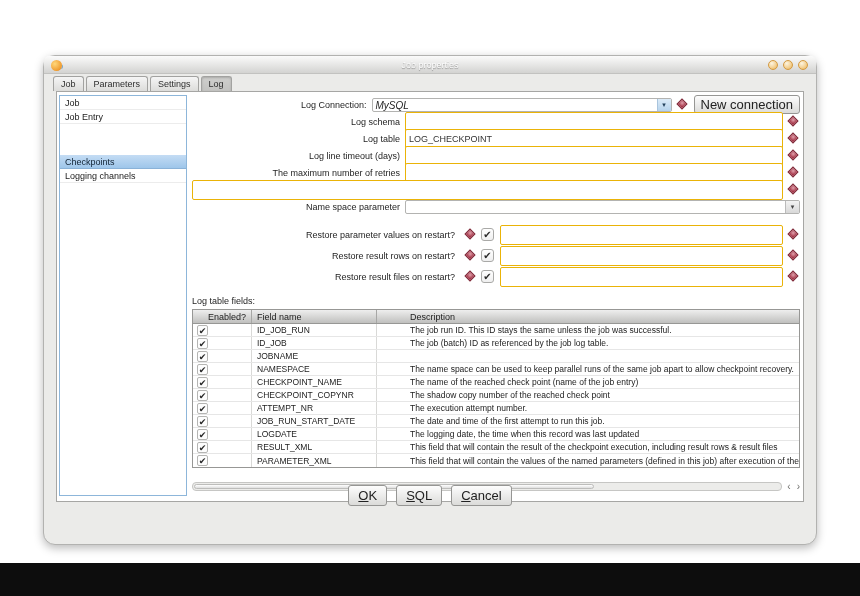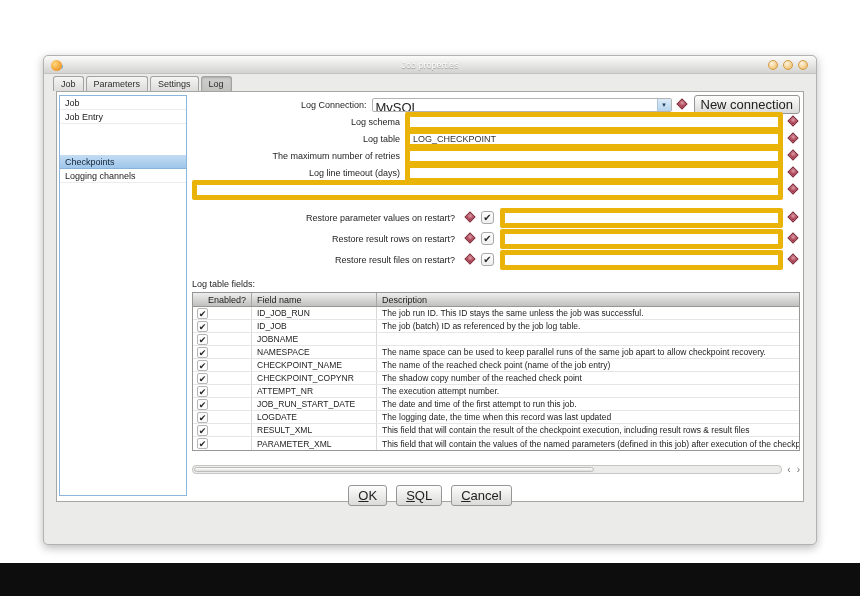--- a/index.html
+++ b/index.html
@@ -6,21 +6,21 @@
   html,body { width: 860px; height: 596px; background: #ffffff; overflow: hidden;
               font-family: "Liberation Sans", sans-serif; }
 
   .stage { position: relative; width: 860px; height: 596px; background: #ffffff; }
 
   .bottom-bar { position: absolute; left: 0; top: 563px; width: 860px; height: 33px;
                 background: #0d0d0d; }
 
   
   .window { position: absolute; left: 43px; top: 55px; width: 774px; height: 490px;
-            background: #ebebe9; border: 1px solid #b2b2b0; border-radius: 5px;
+            background: #ebebe9; border: 1px solid #b2b2b0; border-radius: 12px;
             box-shadow: 0 3px 10px rgba(0,0,0,0.28); }
 
   .titlebar { position: relative; height: 18px;
               background: linear-gradient(#fbfbfb, #d3d3d1);
               border-bottom: 1px solid #c2c2c0; border-radius: 5px 5px 0 0;
               display: flex; align-items: center; }
   .app-icon { position: absolute; left: 7px; top: 4px; width: 11px; height: 11px;
               border-radius: 50%;
               background: radial-gradient(circle at 35% 35%, #ffd77a, #ef9b2f 70%, #c97a14);
               box-shadow: 4px 1px 0 -3px #7fa8c9; }
@@ -52,27 +52,27 @@
 
   .form { position: absolute; left: 135px; top: 4px; right: 3px; bottom: 3px; }
 
   .frow { display: flex; align-items: center; height: 17px; }
   .frow.tall { height: 21px; }
   .flabel { width: 213px; text-align: right; padding-right: 5px; font-size: 9px;
             color: #1e1e1e; white-space: nowrap; }
   .flabel.wide { width: 268px; }
   .fctrl { flex: 1; display: flex; align-items: center; }
 
-  .tinput { flex: 1; height: 20px; border: 5px solid #eab308; border-radius: 2px;
+  .tinput { flex: 1; height: 20px; border: 1px solid #eab308; border-radius: 2px;
             background: #ffffff; font-family: "Liberation Sans", sans-serif;
             font-size: 9px; color: #333; padding: 0 3px; outline: none; min-width: 0; }
   .combo { display: flex; align-items: stretch; height: 14px; flex: 1;
            border: 1px solid #b3b3b1; border-radius: 2px; background: #fff; min-width: 0; }
-  .combo .cval { flex: 1; font-size: 13px; color: #222; padding: 1px 3px 0 3px;
-                 white-space: nowrap; overflow: hidden; }
+  .combo .cval { flex: 1; font-size: 10px; color: #222; padding: 1px 3px 0 3px;
+                 white-space: nowrap; overflow: hidden; font-style: italic; }
   .combo .cbtn { width: 14px; display: flex; align-items: center; justify-content: center;
                  font-size: 7px; color: #24415c; border-left: 1px solid #a9c4dd;
                  background: linear-gradient(#dcebf8, #b6d3ec); border-radius: 0 1px 1px 0; }
   .combo .cbtn.gray { color: #444; border-left: 1px solid #bbb;
                       background: linear-gradient(#f3f3f3, #d8d8d8); }
   .combo.fixed { flex: none; width: 300px; }
 
   .diamond-box { width: 13px; height: 13px; position: relative; flex: none;
                  margin-left: 4px; }
   .diamond { position: absolute; left: 2px; top: 2px; width: 8px; height: 8px;
@@ -101,21 +101,21 @@
           border-bottom: 1px solid #e6e6e6; font-size: 8.5px; color: #222; }
   .trow:last-child { border-bottom: none; }
   .c-en { width: 59px; flex: none; height: 100%; display: flex; align-items: center;
           border-right: 1px solid #d9d9d7; }
   .thead .c-en { justify-content: flex-end; padding-right: 5px;
                  border-right: 1px solid #a7a7a5; text-align: right; }
   .c-fn { width: 125px; flex: none; padding-left: 5px; height: 100%;
           display: flex; align-items: center; border-right: 1px solid #d9d9d7;
           white-space: nowrap; overflow: hidden; }
   .thead .c-fn { border-right: 1px solid #a7a7a5; }
-  .c-desc { flex: 1; padding-left: 5px; white-space: nowrap; overflow: hidden; }
+  .c-desc { flex: 1; padding-left: 5px; white-space: nowrap; overflow: hidden; margin-left: 28px; }
   .rcheck { width: 11px; height: 11px; margin-left: 4px; border: 1px solid #b5b5b3;
             border-radius: 2px; background: #fdfdfd; font-size: 9px; line-height: 10px;
             text-align: center; color: #2b2b2b; }
 
   
   .hscroll { display: flex; align-items: center; margin-top: 13px; height: 11px; }
   .hs-track { flex: 1; height: 9px; border: 1px solid #c6c6c4; border-radius: 4px;
               background: #ececea; position: relative; }
   .hs-thumb { position: absolute; left: 1px; top: 1px; bottom: 1px; width: 68%;
               border-radius: 3px; background: linear-gradient(#ffffff,#dedede);
@@ -190,48 +190,57 @@
           <div class="flabel">Log table</div>
           <div class="fctrl">
             <input class="tinput" value="LOG_CHECKPOINT" style="">
             <span class="diamond-box">
                 <span class="diamond"></span>
               </span>
           </div>
         </div>
 
         <div class="frow">
+          <div class="flabel">Log line timeout (days)</div>
+          <div class="fctrl">
+            <input class="tinput" value="" style="">
+            <span class="diamond-box">
+                <span class="diamond"></span>
+              </span>
+          </div>
+        </div>
+
+        <div class="frow">
           <div class="flabel">The maximum number of retries</div>
           <div class="fctrl">
             <input class="tinput" value="" style="">
             <span class="diamond-box">
                 <span class="diamond"></span>
               </span>
           </div>
         </div>
 
         <div class="frow">
-          <div class="flabel">Log line timeout (days)</div>
           <div class="fctrl">
             <input class="tinput" value="" style="">
             <span class="diamond-box">
                 <span class="diamond"></span>
               </span>
           </div>
         </div>
 
         <div class="frow">
-          <div class="fctrl">
-            <input class="tinput" value="" style="">
-            <span class="diamond-box">
-                <span class="diamond"></span>
-              </span>
-          </div>
-        </div>
-
+          <div class="flabel">Name space parameter</div>
+          <div class="fctrl">
+            <div class="combo">
+              <span class="cval"></span>
+              <span class="cbtn gray">▾</span>
+            </div>
+          </div>
+        </div>
 
         <div style="height:9px;"></div>
 
         <div class="frow tall">
           <div class="flabel wide">Restore parameter values on restart?</div>
           <span class="diamond-box">
               <span class="diamond"></span>
             </span>
           <span class="checkbox">✔</span>
           <input class="tinput" value="" style="">

